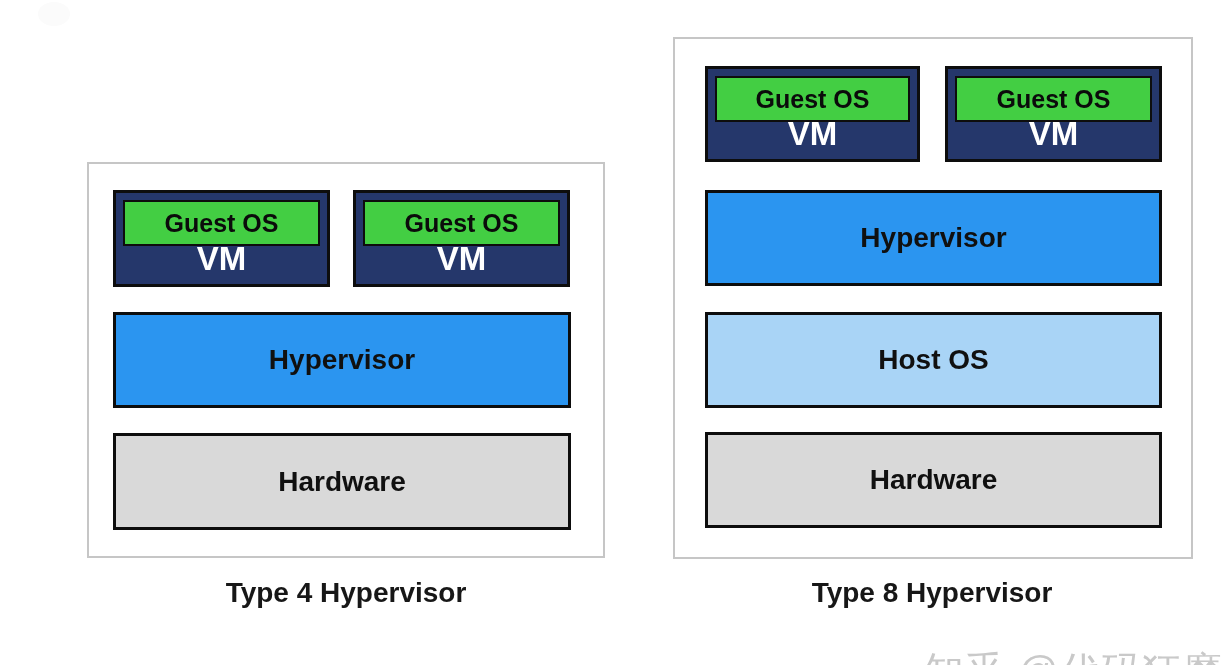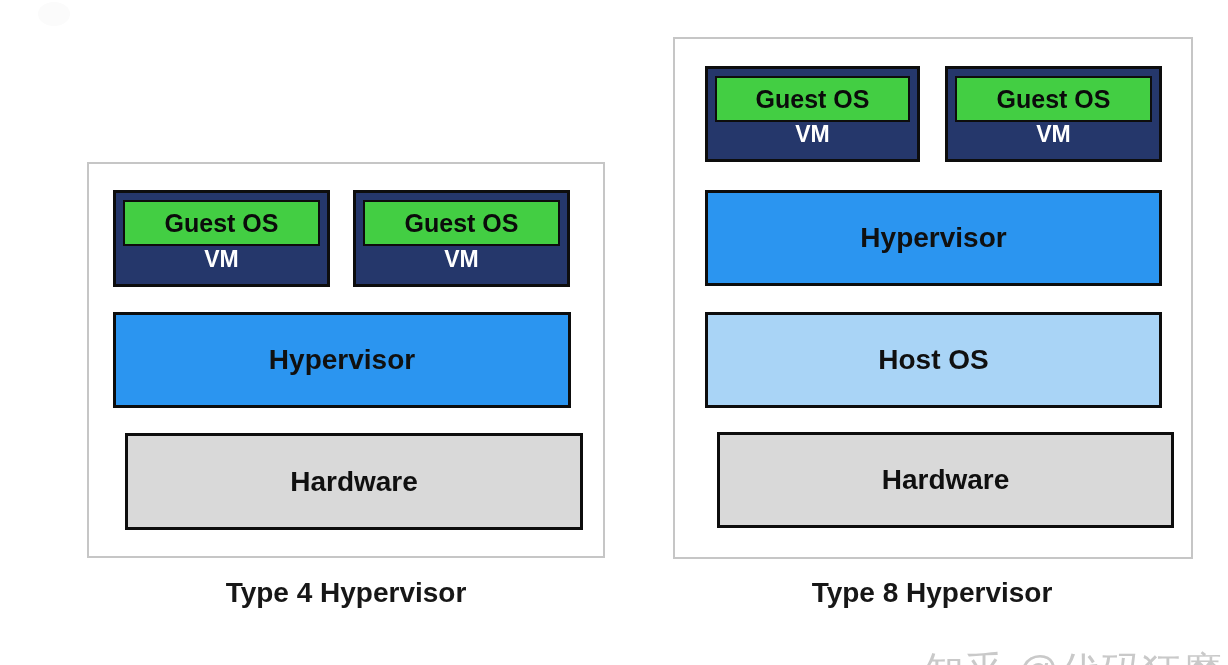--- a/index.html
+++ b/index.html
@@ -31,39 +31,39 @@
 
   .guest-os{
     position:absolute;left:7px;right:7px;top:7px;height:46px;
     background:var(--guest-os-green,#43CE43);
     border:2px solid var(--box-border,#0d0d0d);box-sizing:border-box;
     display:flex;align-items:center;justify-content:center;
     font-weight:bold;font-size:25px;color:#0b0b0b;
   }
   .vm-label{
     position:absolute;left:0;right:0;bottom:3px;height:44px;line-height:44px;
-    text-align:center;font-weight:bold;font-size:23px;color:#ffffff;
+    text-align:center;font-weight:bold;font-size:33px;color:#ffffff;
   }
 
   .layer{
     position:absolute;border:3px solid var(--box-border,#0d0d0d);box-sizing:border-box;
     display:flex;align-items:center;justify-content:center;
     font-weight:bold;font-size:28px;color:#101010;
   }
   .panel.left  .layer{left:24px;width:458px;height:96px;}
   .panel.right .layer{left:30px;width:457px;height:96px;}
   .panel.left  .layer.hypervisor{top:148px;}
   .panel.left  .layer.hardware{top:269px;height:97px;}
   .panel.right .layer.hypervisor{top:151px;}
   .panel.right .layer.host-os{top:273px;text-align:right;}
   .panel.right .layer.hardware{top:393px;}
 
   .layer.hypervisor{background:var(--hypervisor-blue,#2B95F0);}
   .layer.host-os{background:var(--host-os-light-blue,#A9D4F6);}
-  .layer.hardware{background:var(--hardware-gray,#D9D9D9);margin-left:12px;}
+  .layer.hardware{background:var(--hardware-gray,#D9D9D9);}
 
   .caption{
     position:absolute;text-align:center;font-weight:bold;font-size:28px;
     line-height:41px;color:var(--caption-text,#171717);z-index:1;
   }
   .caption.left{left:87px;top:572px;width:518px;}
   .caption.right{left:672px;top:572px;width:520px;}
 
   .watermark{
     position:absolute;left:924px;top:596px;z-index:2;white-space:nowrap;

